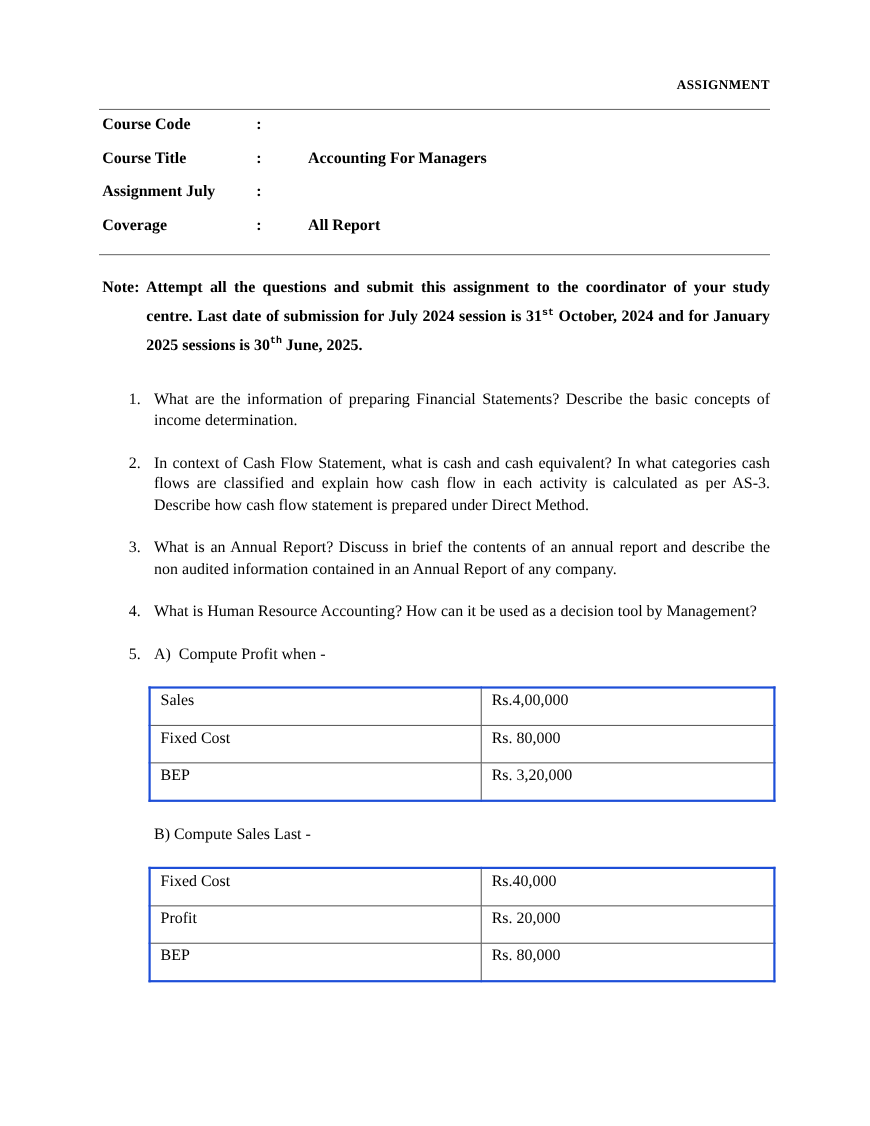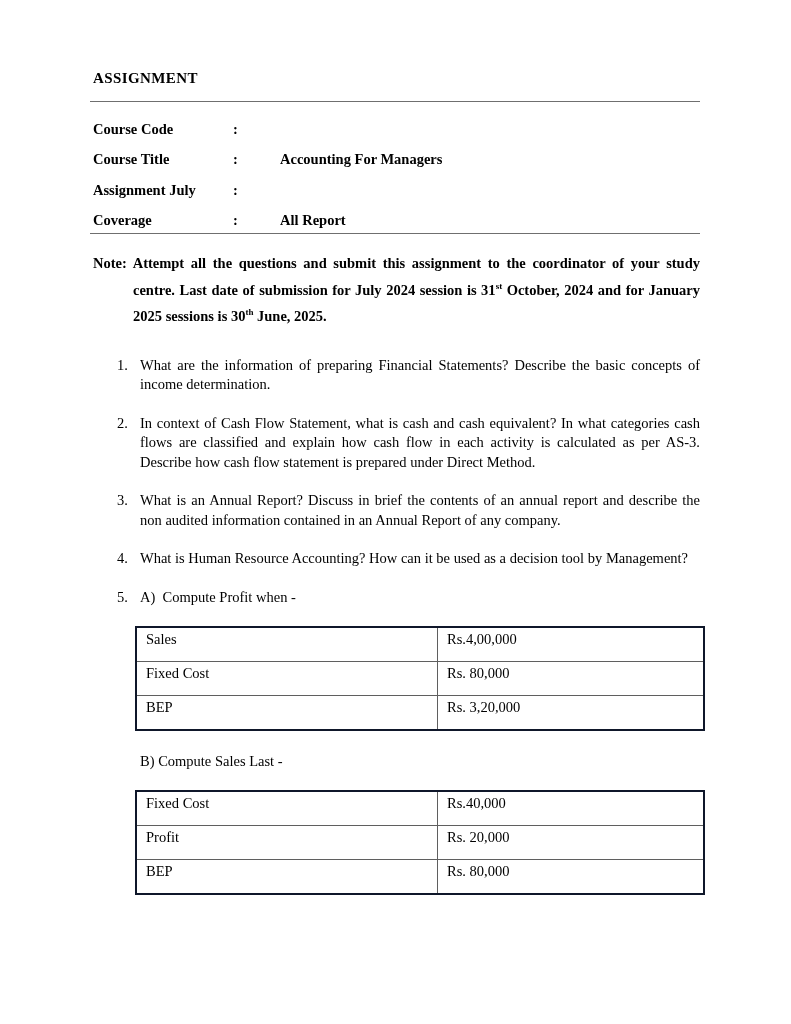--- a/index.html
+++ b/index.html
@@ -13,55 +13,56 @@
     height: 1024px;
     background: #ffffff;
     font-family: "Liberation Serif", serif;
     color: #000000;
     overflow: hidden;
     box-sizing: border-box;
     padding: 70px 91px 0 93px;
   }
   .doc-title {
     margin: 0 0 14px 0;
-    text-align: left;
-    font-size: 15px;
+    text-align: right;
+    font-size: 12px;
     font-weight: bold;
     letter-spacing: 0.4px;
   }
   
   .meta {
     border-top: 1px solid #6f6f6f;
     border-bottom: 1px solid #6f6f6f;
     margin-left: -3px;
     padding: 5px 0 4px 3px;
   }
   .meta-row {
     display: flex;
     height: 30.5px;
-    align-items: flex-end;
+    align-items: flex-start;
     font-weight: bold;
     font-size: 14.5px;
   }
   .meta-label { width: 140px; }
   .meta-colon { width: 47px; }
   .meta-value { flex: 1; }
   
   .note {
     margin: 16px 0 0 0;
     font-weight: bold;
     font-size: 14.5px;
     line-height: 26.5px;
     text-align: justify;
     padding-left: 40px;
     text-indent: -40px;
   }
   .note sup {
     font-size: 9px;
     line-height: 0;
+    font-family: Liberation Mono, monospace;
   }
   
   .questions {
     margin-top: 26px;
     padding-left: 24px;
   }
   .q {
     display: flex;
     margin-bottom: 19px;
     font-size: 14.5px;
@@ -77,21 +78,21 @@
     table-layout: fixed;
   }
   .val-table td {
     border: 1px solid #5f5f5f;
     height: 30px;
     vertical-align: top;
     padding: 3px 4px 0 9px;
     font-size: 14.5px;
   }
   .val-table .col-label { width: 287px; }
-  .val-table { border: 2px solid #0f172a; outline: none; }
+  .val-table { border: 2px solid #1d4ed8; outline: none; }
   .sub-label {
     margin: 22px 0 0 47px;
     font-size: 14.5px;
   }
   .spacer-b { height: 4px; }
 </style>
 </head>
 <body>
 
 <div class="page">

